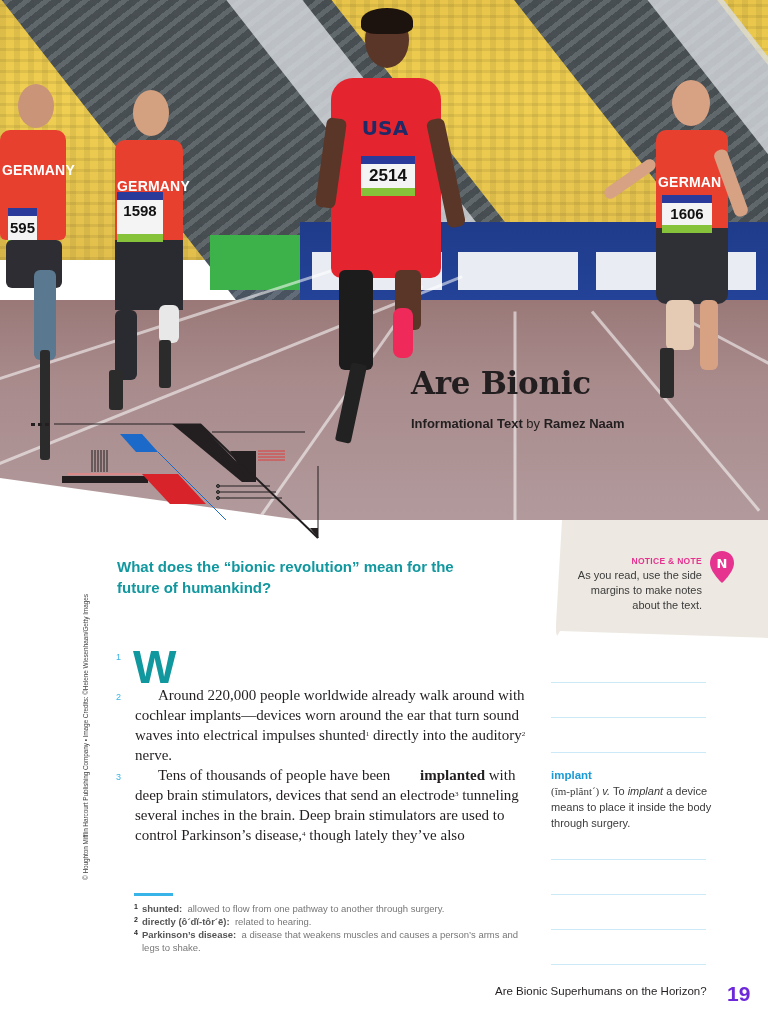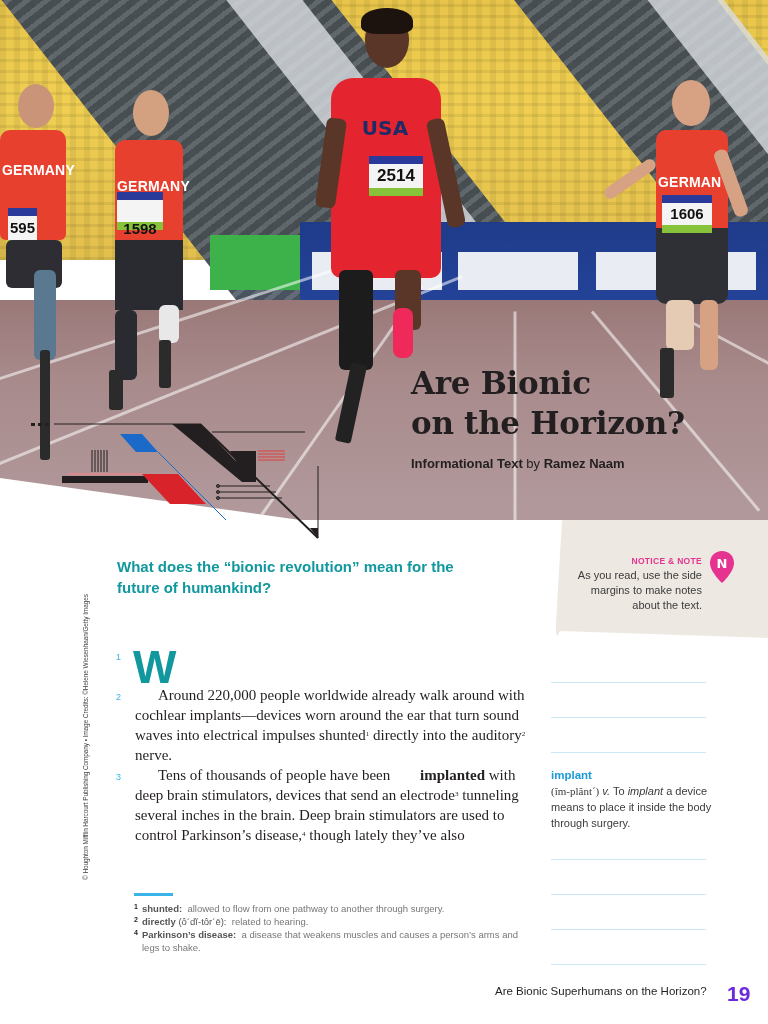--- a/index.html
+++ b/index.html
@@ -151,33 +151,33 @@
     <div class="leg" style="left:6px;top:160px;width:56px;height:48px;background:#2d2d33;"></div>
     <div class="leg" style="left:34px;top:190px;width:22px;height:90px;background:#5a7890;"></div>
     <div class="blade" style="left:40px;top:270px;width:10px;height:110px;"></div>
   </div>
 
   <div class="runner" style="left:95px;top:90px;">
     <div class="head" style="left:38px;top:0;width:36px;height:46px;background:#d3a080;"></div>
     <div class="torso" style="left:20px;top:50px;width:68px;height:120px;background:#e8402f;"></div>
     <div class="torso" style="left:20px;top:150px;width:68px;height:70px;background:#2a2b30;border-radius:0;"></div>
     <div class="team" style="left:22px;top:88px;width:64px;">GERMANY</div>
-    <div class="bib" style="left:22px;top:102px;width:46px;height:38px;padding-top:21px;">1598</div>
+    <div class="bib" style="left:22px;top:102px;width:46px;height:50px;padding-top:3px;">1598</div>
     <div class="leg" style="left:20px;top:220px;width:22px;height:70px;background:#2a2b30;"></div>
     <div class="leg" style="left:64px;top:215px;width:20px;height:38px;background:#e8e8e8;"></div>
     <div class="blade" style="left:14px;top:280px;width:14px;height:40px;"></div>
     <div class="blade" style="left:64px;top:250px;width:12px;height:48px;"></div>
   </div>
 
   <div class="runner" style="left:325px;top:8px;">
     <div class="head" style="left:40px;top:4px;width:44px;height:56px;background:#5a3628;"></div>
     <div class="head" style="left:36px;top:0;width:52px;height:26px;background:#1c120e;border-radius:50% 50% 30% 30%;"></div>
     <div class="torso" style="left:6px;top:70px;width:110px;height:200px;background:#e4252f;border-radius:22px 22px 10px 10px;"></div>
     <div class="team" style="left:30px;top:108px;width:60px;font-size:20px;color:#1f2a66;font-family:'DejaVu Sans',sans-serif;">USA</div>
-    <div class="bib" style="left:44px;top:148px;width:54px;height:40px;padding-top:4px;font-size:17px;">2514</div>
+    <div class="bib" style="left:36px;top:148px;width:54px;height:40px;padding-top:4px;font-size:17px;">2514</div>
     <div class="leg" style="left:14px;top:262px;width:34px;height:100px;background:#1c1c1c;"></div>
     <div class="leg" style="left:70px;top:262px;width:26px;height:60px;background:#5a3628;"></div>
     <div class="leg" style="left:68px;top:300px;width:20px;height:50px;background:#ef2a5a;border-radius:8px;"></div>
     <div class="blade" style="left:18px;top:355px;width:16px;height:80px;transform:rotate(12deg);background:#222;"></div>
     <div class="leg" style="left:-4px;top:110px;width:20px;height:90px;background:#5a3628;transform:rotate(8deg);"></div>
     <div class="leg" style="left:112px;top:110px;width:18px;height:110px;background:#5a3628;transform:rotate(-12deg);"></div>
   </div>
 
   <div class="runner" style="left:600px;top:78px;">
     <div class="head" style="left:72px;top:2px;width:38px;height:46px;background:#d7a184;"></div>
@@ -188,21 +188,20 @@
     <div class="leg" style="left:66px;top:222px;width:28px;height:50px;background:#e6cbb4;"></div>
     <div class="blade" style="left:60px;top:270px;width:14px;height:50px;"></div>
     <div class="leg" style="left:100px;top:222px;width:18px;height:70px;background:#d7a184;"></div>
     <div class="leg" style="left:0;top:95px;width:60px;height:12px;background:#d7a184;transform:rotate(-35deg);"></div>
     <div class="leg" style="left:124px;top:70px;width:14px;height:70px;background:#d7a184;transform:rotate(-20deg);"></div>
   </div>
 
   <div class="title-block">
     <div class="title">
       <div>Are Bionic</div>
-      <div>on the Horizon?</div>
     </div>
     <div class="byline">
       <span class="b">Informational Text</span>
       <span>by</span>
       <span class="b">Ramez Naam</span>
     </div>
   </div>
 </div>
 
 <svg class="deco" viewBox="0 0 330 140" width="330" height="140">
@@ -299,21 +298,21 @@
 <div class="fn-rule"></div>
 <div class="footnotes">
   <div class="fn">
     <span class="n">1</span>
     <span class="term">shunted:</span>&nbsp;
     <span>allowed to flow from one pathway to another through surgery.</span>
   </div>
   <div class="fn">
     <span class="n">2</span>
     <span class="term">directly</span>
-    <span class="term" style="font-weight:400;">(ô´dĭ-tôr´ē):</span>&nbsp;
+    <span class="term" style="font-weight:700;">(ô´dĭ-tôr´ē):</span>&nbsp;
     <span>related to hearing.</span>
   </div>
   <div class="fn">
     <span class="n">4</span>
     <span class="term">Parkinson’s disease:</span>&nbsp;
     <span>a disease that weakens muscles and causes a person’s arms and legs to shake.</span>
   </div>
 </div>
 
 <div class="footer-title">Are Bionic Superhumans on the Horizon?</div>

